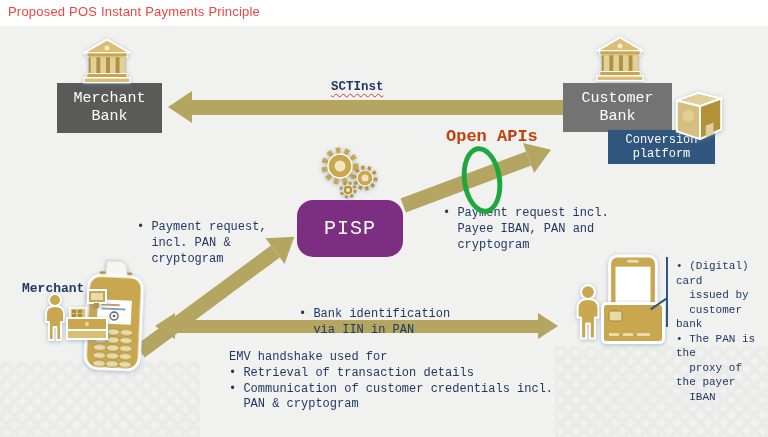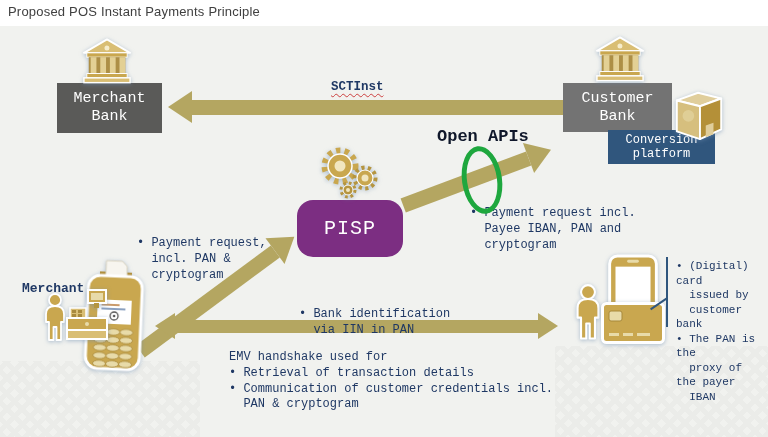--- a/index.html
+++ b/index.html
@@ -1,20 +1,20 @@
 <!DOCTYPE html>
 <html><head>
 <meta charset="utf-8">
 <style>
   html,body{margin:0;padding:0;}
   body{width:768px;height:437px;overflow:hidden;background:#fff;
        font-family:"DejaVu Sans","Liberation Sans",sans-serif;}
   .page{position:relative;width:768px;height:437px;background:#fff;}
   .title{position:absolute;left:8px;top:4px;font-family:"Liberation Sans",sans-serif;
-         font-size:13px;color:#404040;letter-spacing:.2px;}
+         font-size:13px;color:#ef4444;letter-spacing:.2px;}
   .canvas{position:absolute;left:0;top:26px;width:768px;height:411px;background:#f1f2ef;font-family:Liberation Mono, monospace;}
   .tex{position:absolute;opacity:.55;pointer-events:none;
        background-image:repeating-linear-gradient(45deg,#e7e8e5 0 5px,transparent 5px 11px),
                         repeating-linear-gradient(-45deg,#e7e8e5 0 5px,transparent 5px 11px);}
   .tex.l{left:0;top:335px;width:200px;height:76px;}
   .tex.r{left:555px;top:320px;width:213px;height:91px;}
 
   
   .arrow{position:absolute;display:flex;align-items:center;}
   .arrow .shaft{flex:1;height:15px;background:#b4a661;}
@@ -35,30 +35,30 @@
            color:#fff;text-align:center;white-space:pre-line;line-height:1.18;}
   #box-mb{left:57px;top:57px;width:105px;height:50px;background:#5a5a58;font-size:15px;}
   #box-cb{left:563px;top:57px;width:109px;height:49px;background:#737373;font-size:15px;z-index:3;}
   #box-cp{left:608px;top:104px;width:107px;height:34px;background:#30567d;font-size:12px;z-index:4;}
   #box-pisp{left:297px;top:174px;width:106px;height:57px;background:#7c2e82;font-size:20px;letter-spacing:1px;border-radius:16px;}
 
   
   .sct{position:absolute;left:331px;top:54px;font-size:12.5px;font-weight:600;color:#1f3864;
        text-decoration:underline;text-decoration-style:wavy;text-decoration-color:#cc4040;
        text-decoration-thickness:1px;text-underline-offset:3px;}
-  .openapis{position:absolute;left:437px;top:101px;font-size:17px;font-weight:bold;color:#0f172a;z-index:6;}
+  .openapis{position:absolute;left:446px;top:101px;font-size:17px;font-weight:bold;color:#c2410c;z-index:6;}
   .ring{position:absolute;left:462px;top:120px;width:30px;height:58px;border:5px solid #1ea73e;
         border-radius:50%;transform:rotate(-8deg);z-index:6;}
   .mlabel{position:absolute;left:22px;top:255px;font-size:13px;font-weight:bold;color:#1f3864;}
 
   
   .note{position:absolute;color:#1f3864;font-size:12px;line-height:1.32;white-space:pre-wrap;z-index:5;}
-  #n-left{left:137px;top:194px;margin-top:16px;}
+  #n-left{left:137px;top:194px;}
   #n-pisp{left:299px;top:238px;margin-top:43px;}
-  #n-api{left:443px;top:180px;margin-left:27px;}
+  #n-api{left:443px;top:180px;}
   #n-cb{left:598px;top:147px;}
   #n-emv{left:229px;top:324px;}
   #n-card{left:676px;top:233px;font-size:11px;}
   #n-user{left:574px;top:345px;font-size:11px;}
 
   
   .icon{position:absolute;z-index:7;filter:drop-shadow(0 1px 2px rgba(110,140,175,.55));}
   #ic-bank-m{left:82px;top:12px;}
   #ic-bank-c{left:595px;top:10px;}
   #ic-gears{left:318px;top:120px;}

